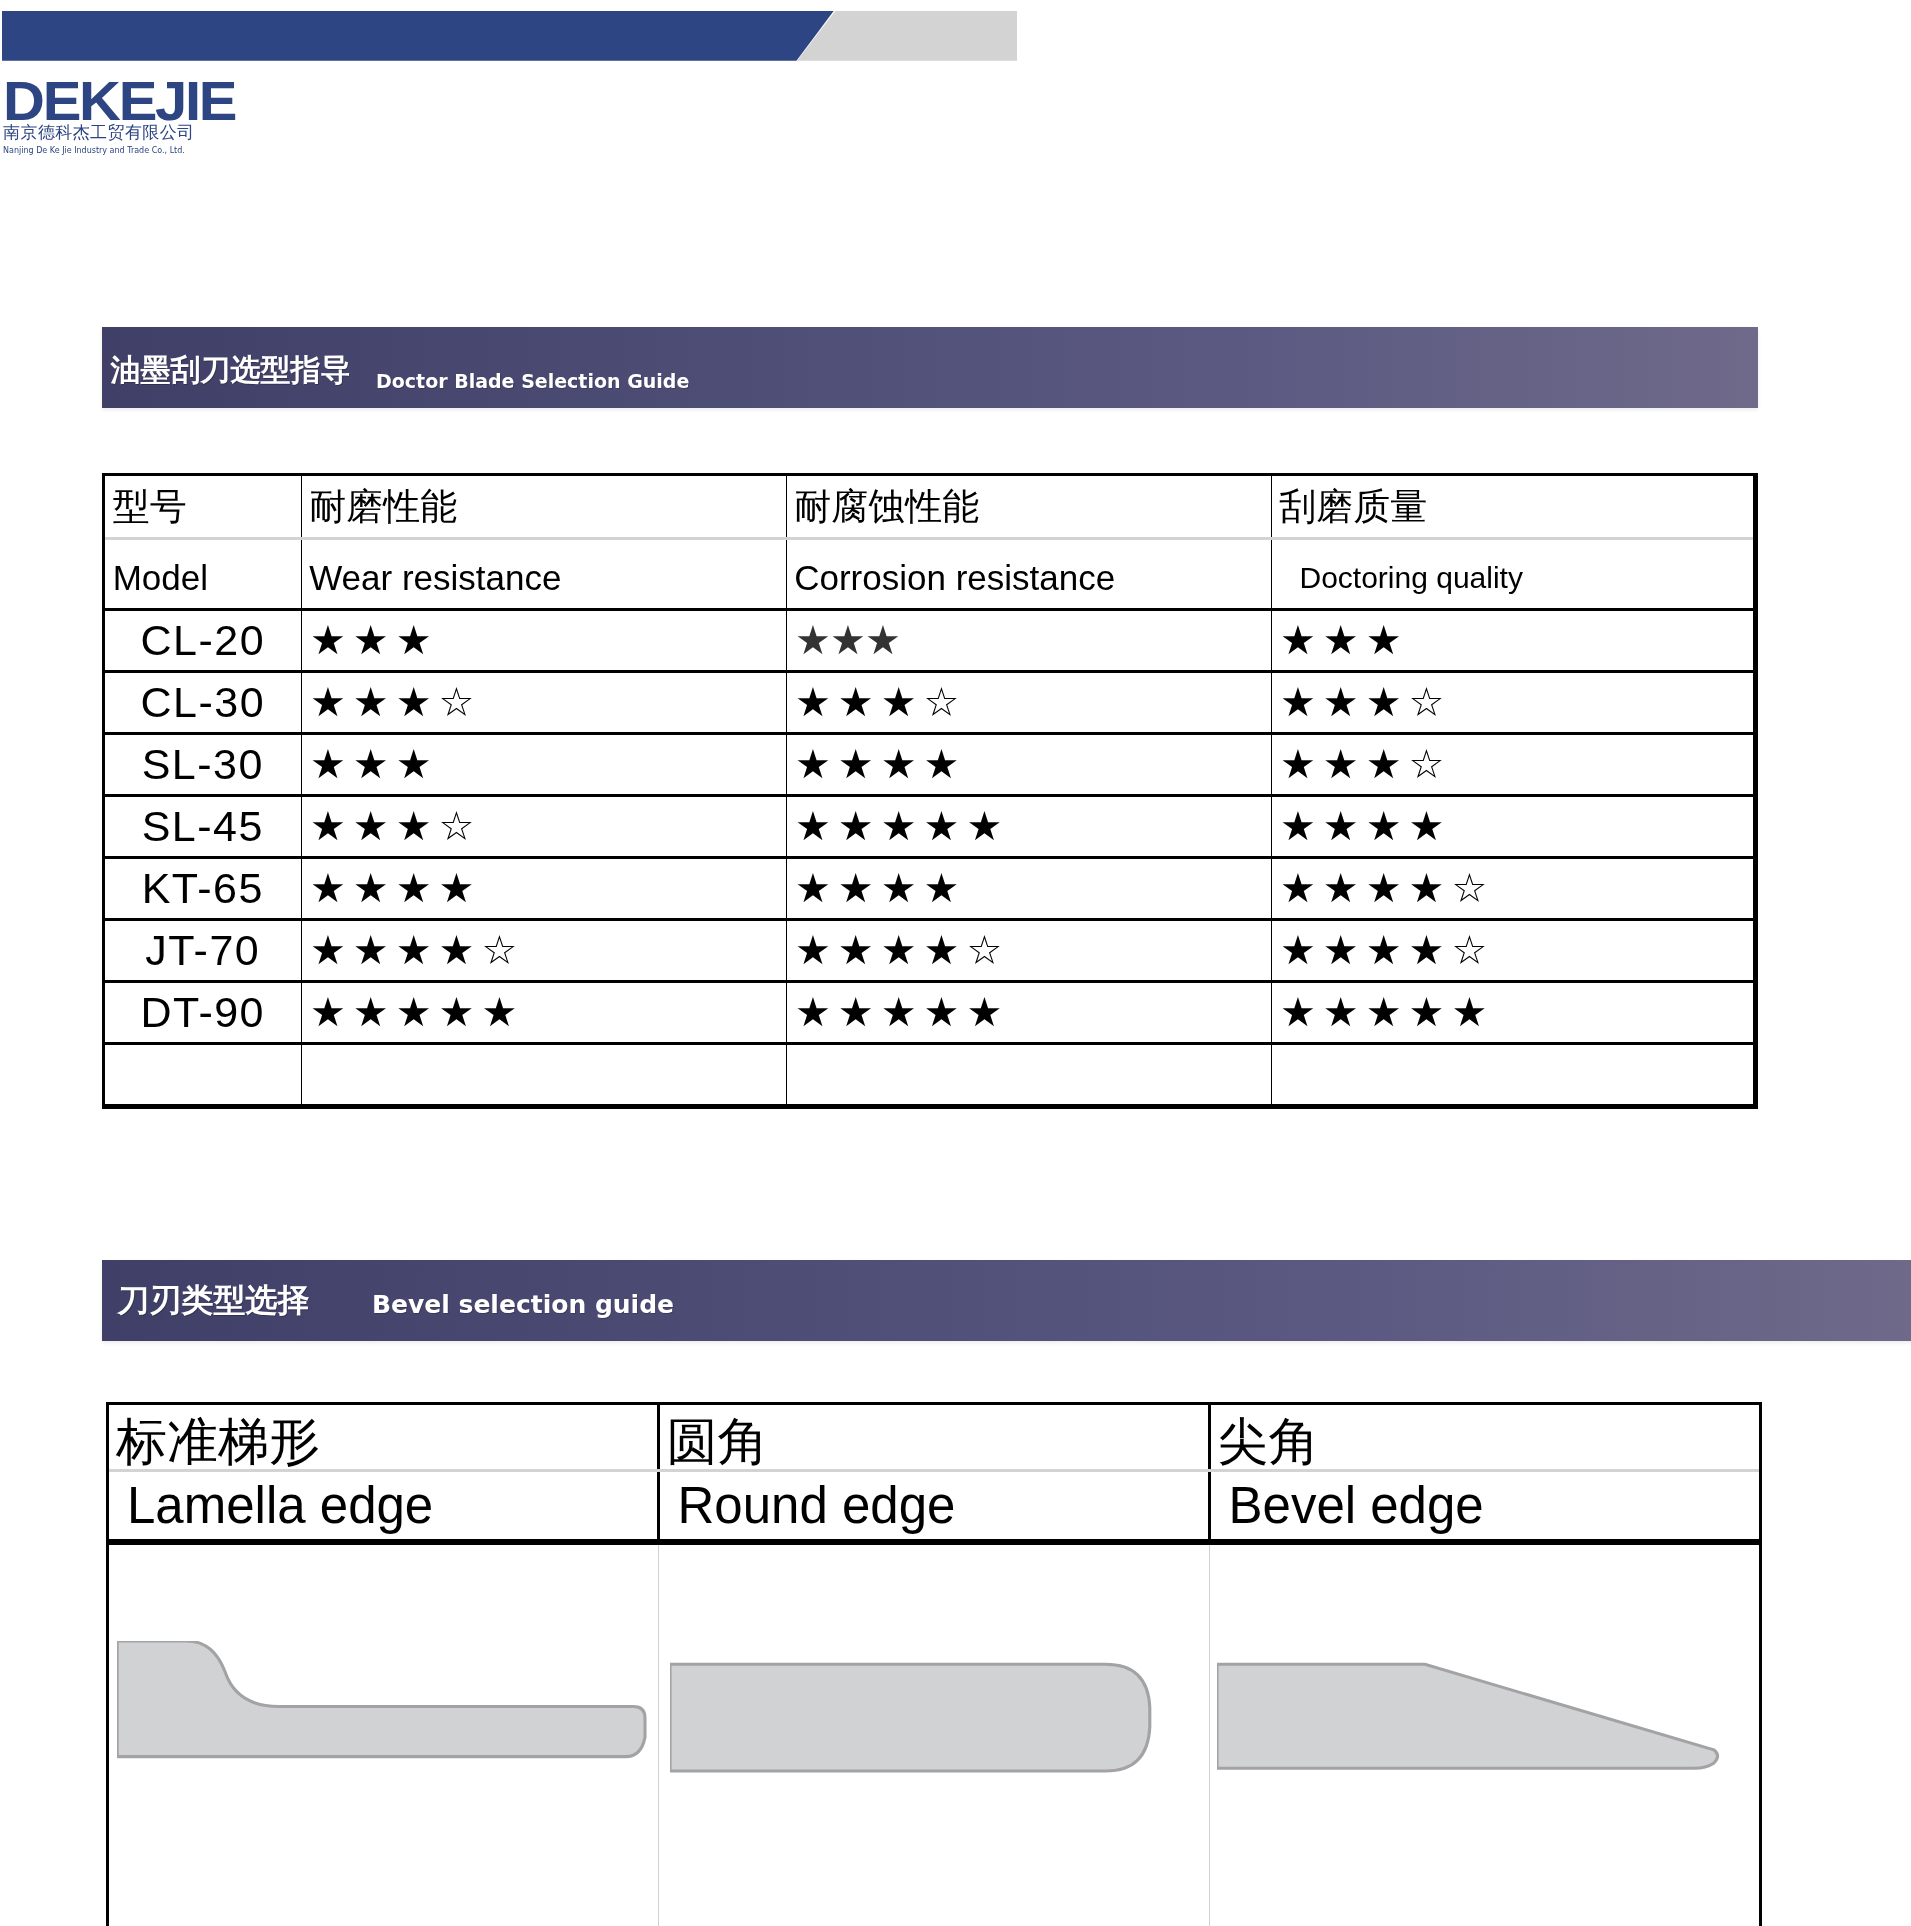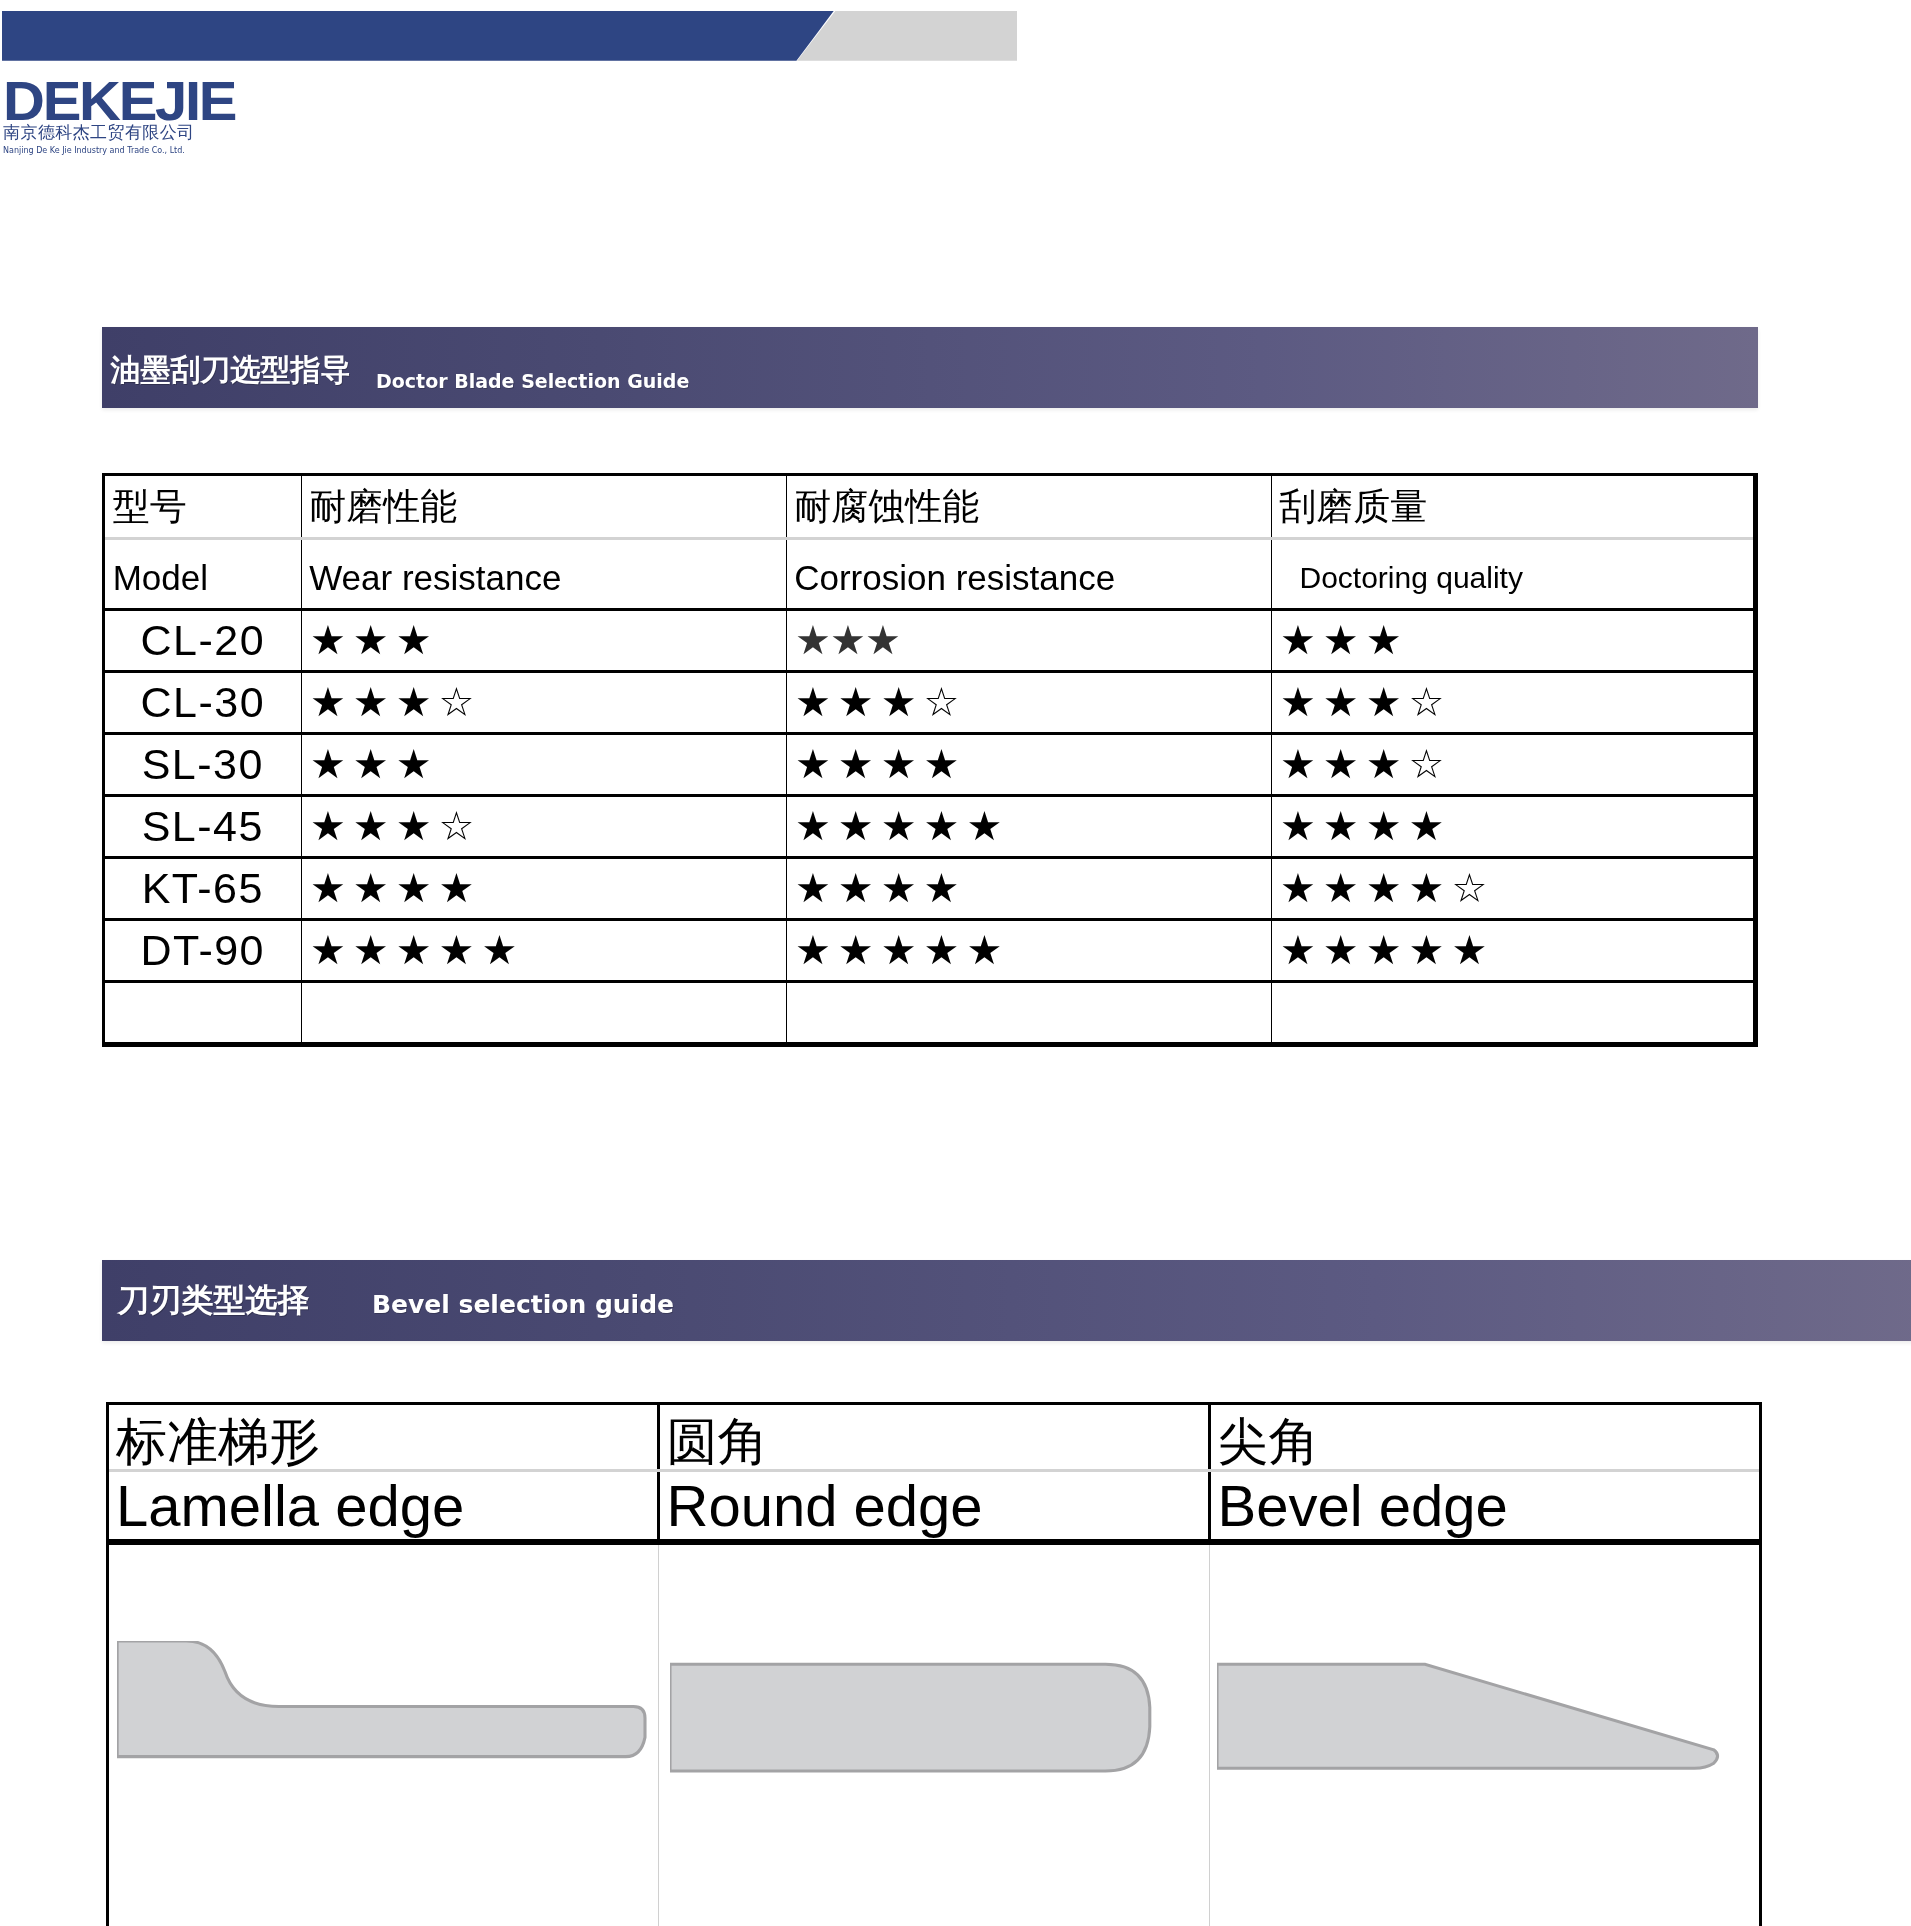--- a/index.html
+++ b/index.html
@@ -41,21 +41,21 @@
   .t1 .row td.stars { font-size: 40px; padding-left: 8.5px; letter-spacing: 7px; white-space: nowrap; }
   .t1 .row td.stars.gray { color: #333; letter-spacing: -0.8px; }
 
   
   .t2 { left: 106px; top: 1402px; width: 1656px; height: 586px; border: 3.9px solid #000;
         border-bottom-width: 5.4px; box-sizing: border-box; }
   .t2 table { border-collapse: collapse; width: 100%; height: 100%; table-layout: fixed; }
   .t2 td { padding: 0; }
   .t2 .hcn td { height: 64px; font-size: 51px; padding-left: 7px; border-bottom: 3.9px solid #d3d3d3;
                 border-left: 3.1px solid #000; vertical-align: bottom; line-height: 1.05; }
-  .t2 .hen td { height: 67px; font-size: 58px; padding-left: 7px; border-left: 3.1px solid #000;
+  .t2 .hen td { height: 67px; font-size: 51px; padding-left: 18px; border-left: 3.1px solid #000;
                 font-family: "Liberation Sans", sans-serif; vertical-align: middle; border-bottom: 6.2px solid #000; }
   .t2 td:first-child { border-left: none !important; }
   .t2 .body td { border-left: 1.9px solid #d0d0d0; vertical-align: top; position: relative; }
   .t2 svg { position: absolute; }
 </style>
 </head>
 <body>
 
 <div class="abs topbar-blue"></div>
 <div class="abs topbar-gray"></div>
@@ -114,20 +114,26 @@
       <td class="stars">★★★★★</td>
       <td class="stars">★★★★</td>
     </tr>
     <tr class="row">
       <td class="model">KT-65</td>
       <td class="stars">★★★★</td>
       <td class="stars">★★★★</td>
       <td class="stars">★★★★☆</td>
     </tr>
     <tr class="row">
+      <td class="model">JT-70</td>
+      <td class="stars">★★★★☆</td>
+      <td class="stars">★★★★☆</td>
+      <td class="stars">★★★★☆</td>
+    </tr>
+    <tr class="row">
       <td class="model">DT-90</td>
       <td class="stars">★★★★★</td>
       <td class="stars">★★★★★</td>
       <td class="stars">★★★★★</td>
     </tr>
     <tr class="row">
       <td class="model"></td>
       <td class="stars"></td>
       <td class="stars"></td>
       <td class="stars"></td>

